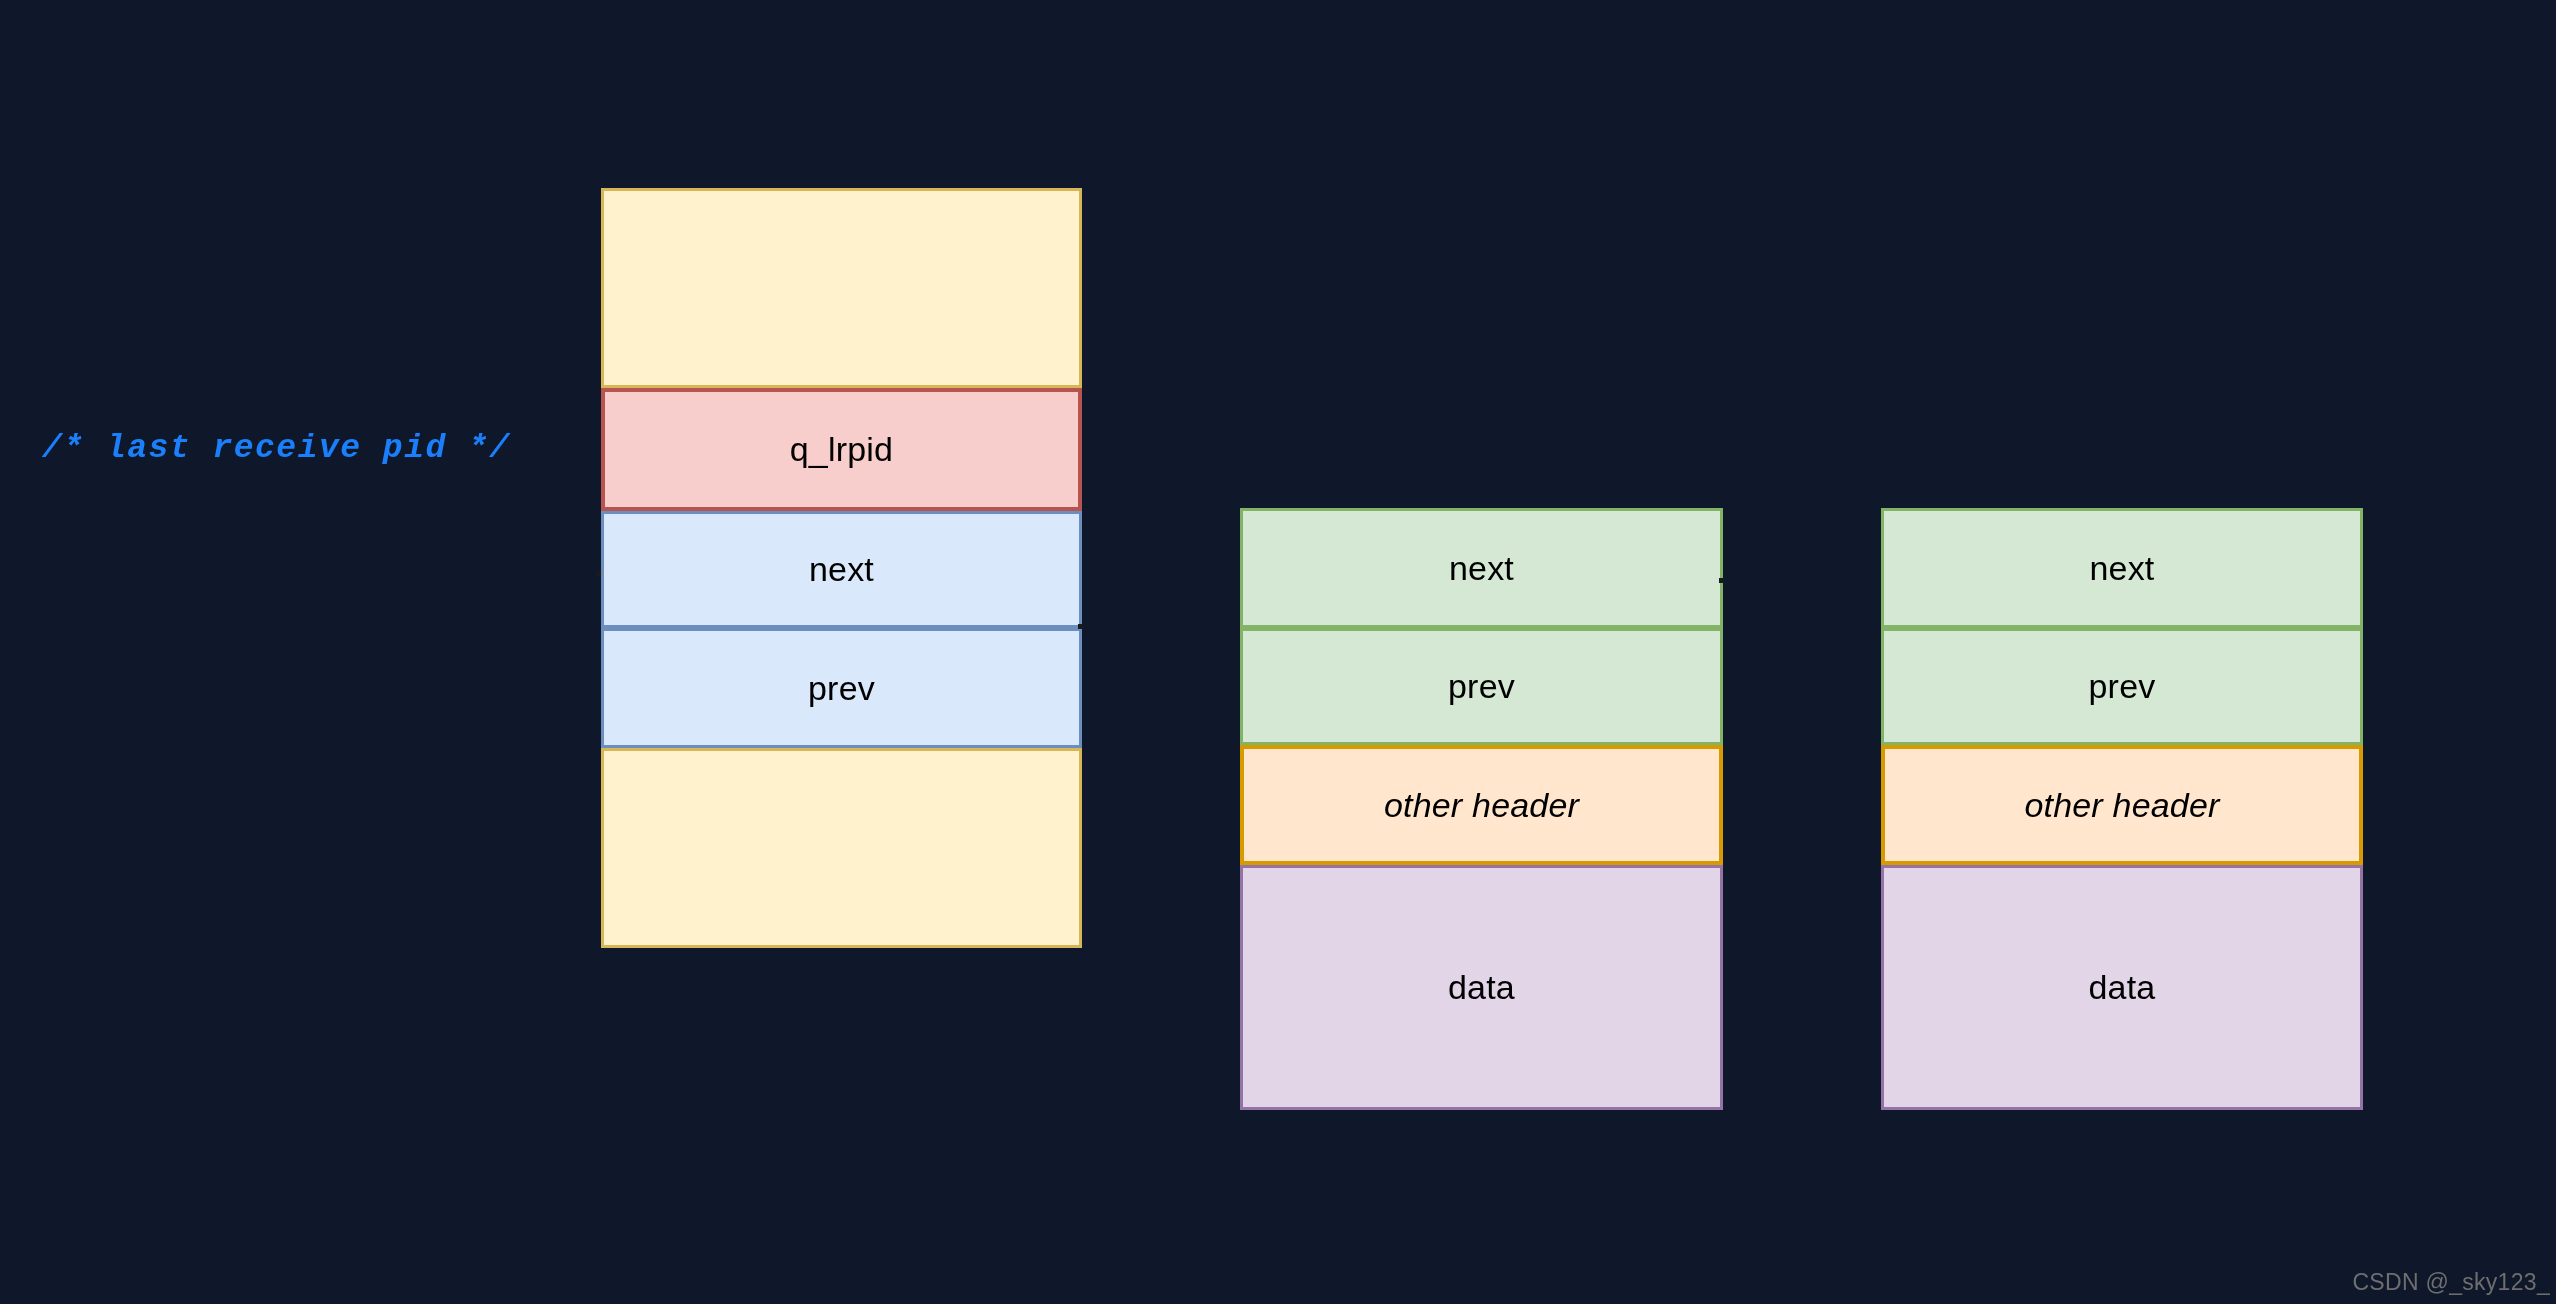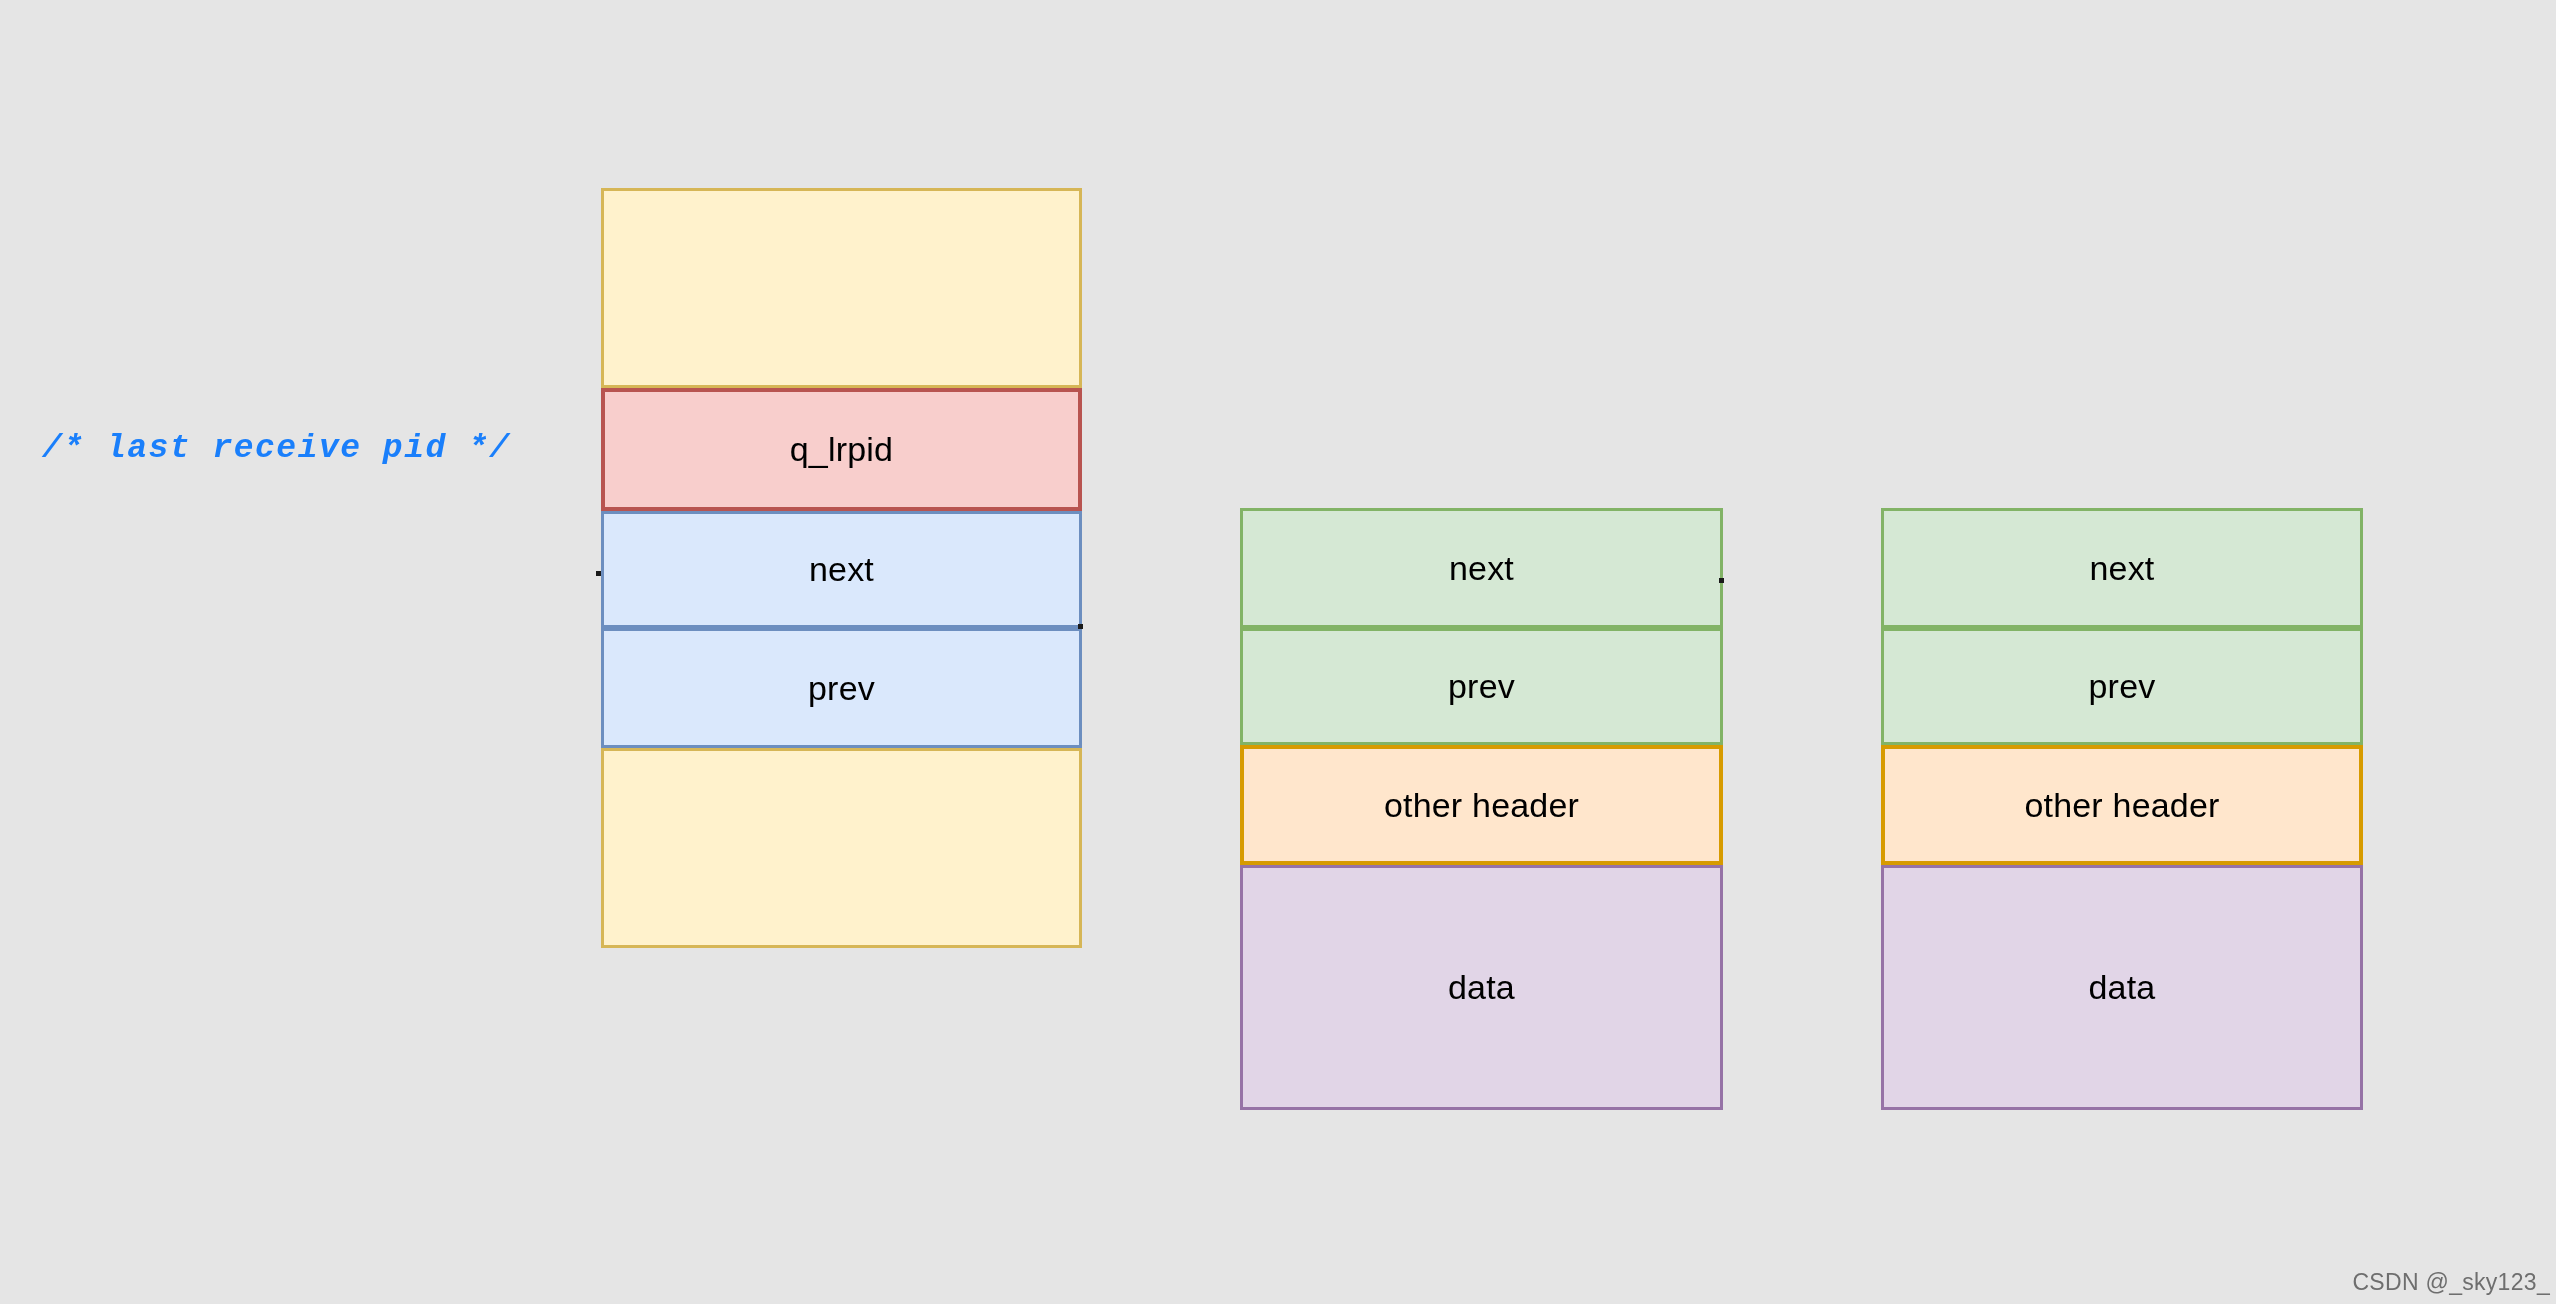--- a/index.html
+++ b/index.html
@@ -4,21 +4,21 @@
 <style>
   html, body {
     margin: 0;
     padding: 0;
     background: #000000;
   }
   #canvas {
     position: relative;
     width: 2556px;
     height: 1304px;
-    background: #e5e5e5;
+    background: #0f172a;
     overflow: hidden;
     font-family: "Liberation Sans", sans-serif;
   }
 
   
   .struct-block {
     position: absolute;
     box-sizing: border-box;
     padding-left: 33px;
   }
@@ -33,21 +33,21 @@
     color: #000000;
     letter-spacing: 0.2px;
     white-space: nowrap;
   }
 
   
   .f-yellow { background: #FFF2CC; border: 3px solid #D6B656; }
   .f-red    { background: #F8CECC; border: 4px solid #B85450; }
   .f-blue   { background: #DAE8FC; border: 3px solid #6C8EBF; }
   .f-green  { background: #D5E8D4; border: 3px solid #82B366; }
-  .f-orange { background: #FFE6CC; border: 4px solid #D79B00; }
+  .f-orange { background: #FFE6CC; border: 4px solid #D79B00; font-style: italic; }
   .f-purple { background: #E1D5E7; border: 3px solid #701a75; }
 
   
   .comment {
     position: absolute;
     font-family: "Liberation Mono", "DejaVu Sans Mono", monospace;
     font-style: italic;
     font-weight: bold;
     font-size: 33px;
     letter-spacing: 1.5px;

